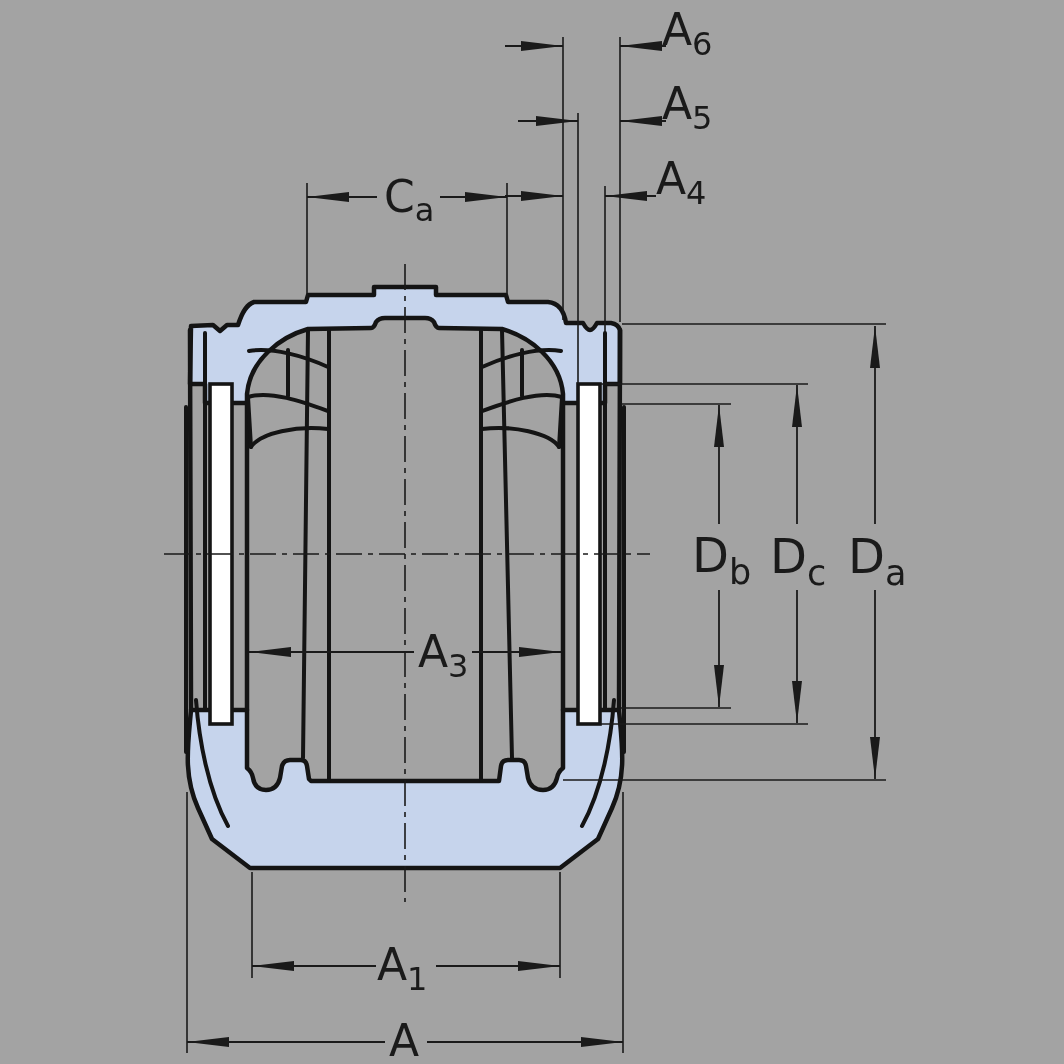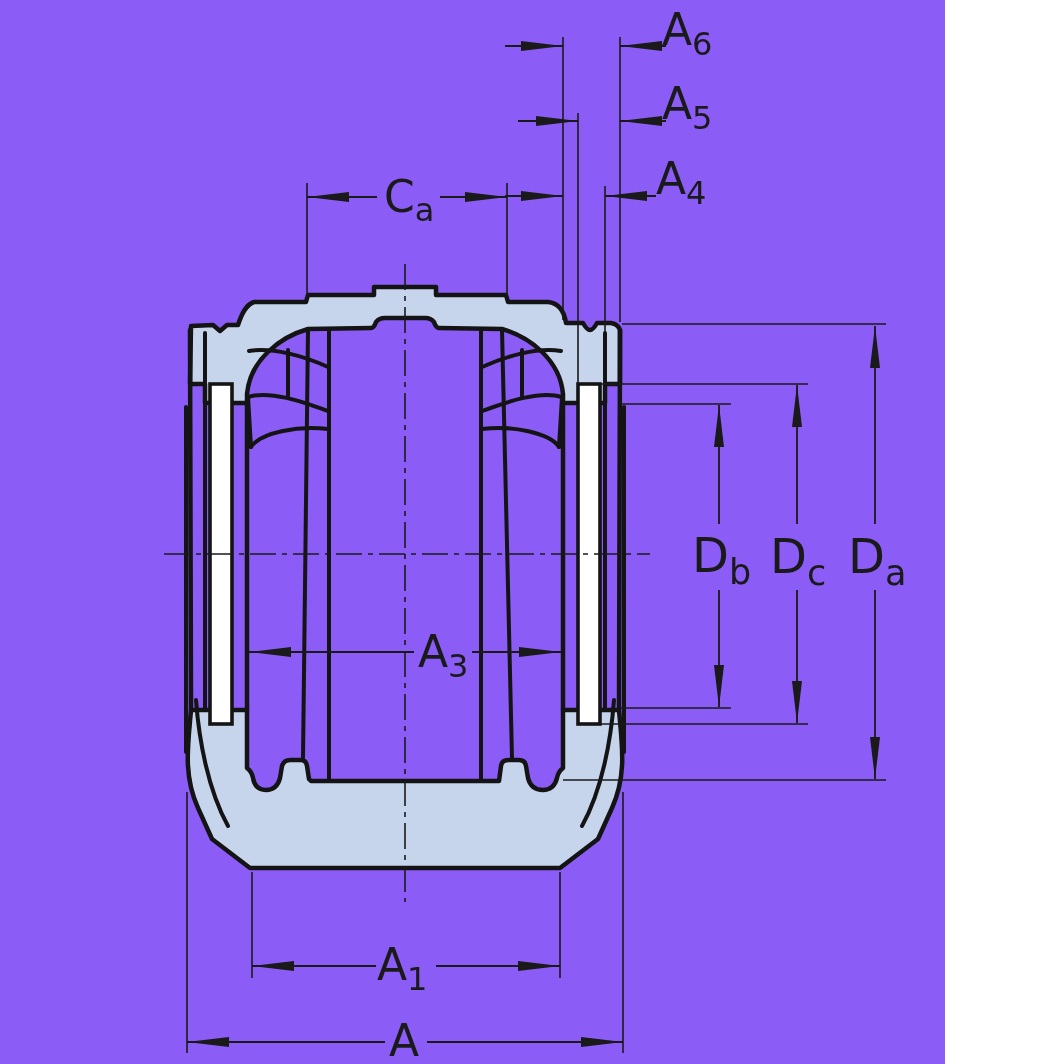--- a/index.html
+++ b/index.html
@@ -1,16 +1,16 @@
 <!DOCTYPE html>
 <html><head>
 <meta charset="utf-8">
 <style>
   html,body{margin:0;padding:0;background:#ffffff;}
-  .stage{width:945px;height:1064px;background:#8b5cf6;position:relative;}
+  .stage{width:1064px;height:1064px;background:#a3a3a3;position:relative;}
   svg{display:block;}
   .outline{fill:#c6d4ec;stroke:#141414;stroke-width:4.5;stroke-linejoin:round;stroke-linecap:round;}
   .thick{fill:none;stroke:#141414;stroke-width:4;stroke-linejoin:round;stroke-linecap:round;}
   .thick45{fill:none;stroke:#141414;stroke-width:4.5;stroke-linecap:round;}
   .slot{fill:#ffffff;stroke:#141414;stroke-width:3.6;stroke-linejoin:miter;}
   .dim{fill:none;stroke:#1a1a1a;stroke-width:1.8;}
   .ext{fill:none;stroke:#1a1a1a;stroke-width:1.6;}
   .cline{fill:none;stroke:#1a1a1a;stroke-width:1.6;stroke-dasharray:26 6 5 6;}
   .dim-label{font-family:"DejaVu Sans", sans-serif;fill:#1a1a1a;}
   .fs-main{font-size:44px;}

